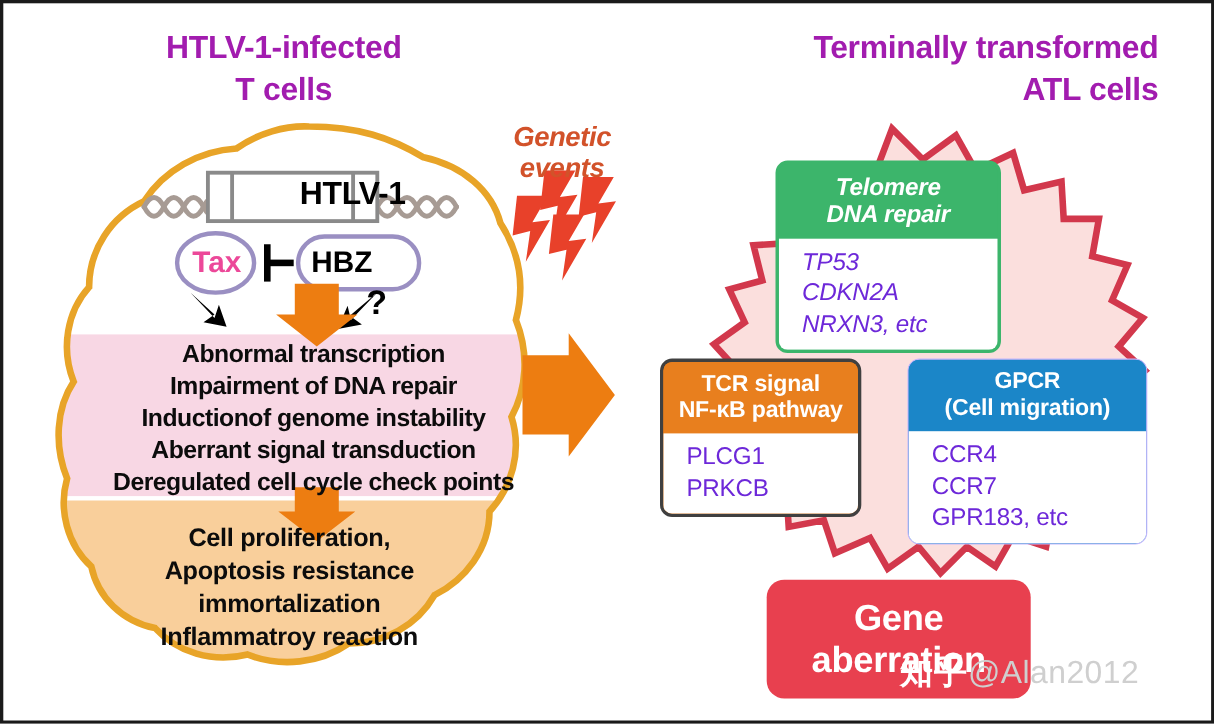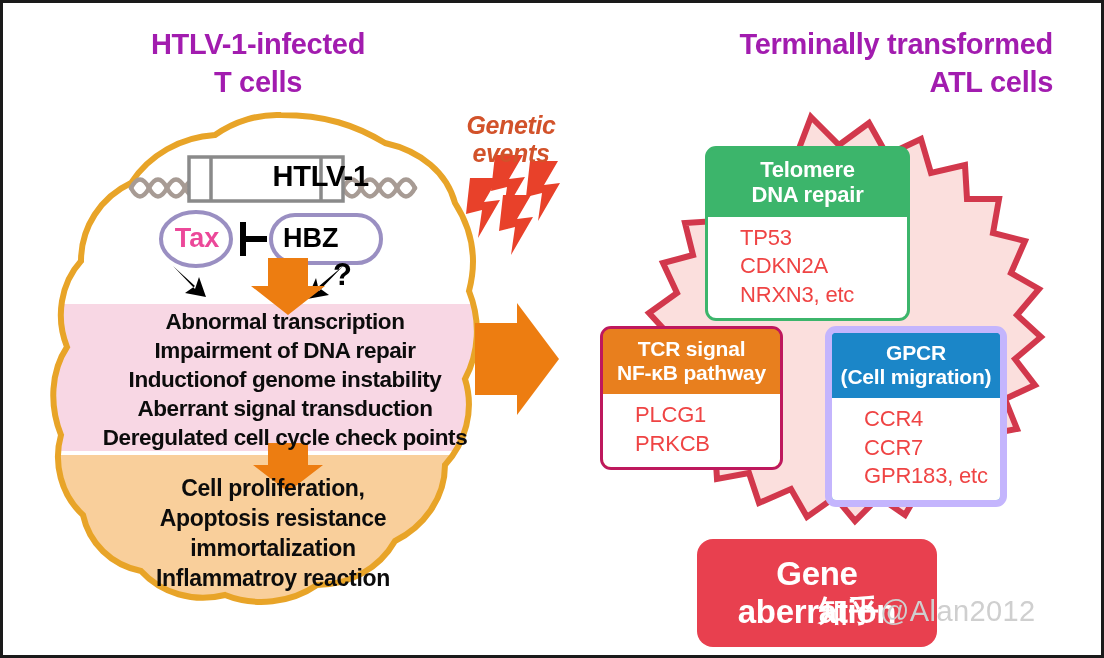--- a/index.html
+++ b/index.html
@@ -102,21 +102,21 @@
     width: 388px;
     text-align: center;
     font-weight: bold;
     font-size: 22.5px;
     line-height: 1.285;
     color: #0c0c0c;
     letter-spacing: -0.45px;
   }
   #orange-text {
     position: absolute;
-    left: 110px;
+    left: 100px;
     top: 470px;
     width: 320px;
     text-align: center;
     font-weight: bold;
     font-size: 23px;
     line-height: 1.31;
     color: #0c0c0c;
     letter-spacing: -0.3px;
   }
 
@@ -136,55 +136,55 @@
     letter-spacing: -0.2px;
   }
   .gene-box .gb-body {
     background: #ffffff;
     padding: 7px 0 9px 0;
   }
   .gene-box .gb-body .gene {
     display: block;
     font-size: 22px;
     line-height: 1.30;
-    color: #ef4444;
-    padding-left: 32px;
+    color: #6d28d9;
+    padding-left: 21px;
     letter-spacing: -0.2px;
   }
 
   #box-telomere {
     left: 702px; top: 143px; width: 205px;
     border: 3px solid #3CB56B;
     background: #3CB56B;
+    font-style: italic;
   }
   #box-telomere .gb-head { font-size: 22px; background: #3CB56B; }
 
   #box-tcr {
     left: 597px; top: 323px; width: 183px;
-    border: 3px solid #be185d;
+    border: 3px solid #404040;
     background: #E87F1E;
   }
   #box-tcr .gb-head { font-size: 21px; background: #E87F1E; }
 
   #box-gpcr {
-    left: 822px; top: 323px; width: 182px;
-    border: 7px solid #c4b5fd;
+    left: 822px; top: 323px; width: 218px;
+    border: 1px solid #c4b5fd;
     background: #1B86C8;
   }
   #box-gpcr .gb-head { font-size: 21px; background: #1B86C8; }
 
   #box-aberration {
     position: absolute;
     left: 694px; top: 524px; width: 240px; height: 108px;
     background: #E8404F;
     border-radius: 16px;
     display: flex;
     align-items: center;
     justify-content: center;
-    margin-top: 12px;
   }
   #box-aberration .ab-text {
     text-align: center;
     font-weight: bold;
     font-size: 33px;
     line-height: 1.16;
     color: #ffffff;
     letter-spacing: -0.3px;
   }
 

